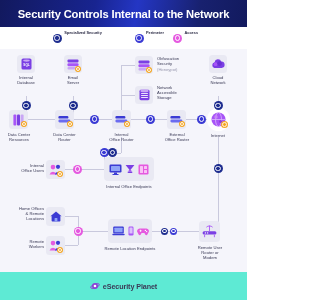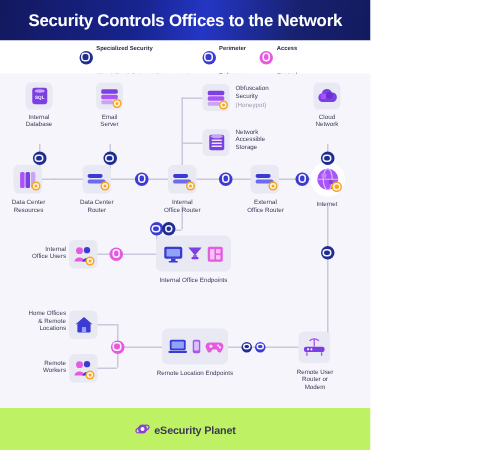--- a/index.html
+++ b/index.html
@@ -127,37 +127,37 @@
     border-radius: 50%;
     background: #ffffff;
   }
 
   svg { display: block; overflow: visible; }
 
   
   .footer {
     position: absolute; left: 0; top: 272px;
     width: 247px; height: 28px;
-    background: #bef264;
+    background: #5eead4;
     display: flex; align-items: center; justify-content: center;
     gap: 3px;
   }
   .footer-logo { width: 10px; height: 10px; flex: 0 0 auto; }
   .footer-text {
     font-size: 7.2px; font-weight: bold; color: #3a3a56;
     letter-spacing: -0.1px;
   }
 </style>
 </head>
 <body>
 
 <div id="infographic">
 
   <div class="header">
-    <div class="header-title">Security Controls Offices to the Network</div>
+    <div class="header-title">Security Controls Internal to the Network</div>
   </div>
 
   <div class="legend">
 
     <div class="legend-item">
       <span class="legend-dot" style="background:#1e2d8f"></span>
       <span class="legend-text">
         <span class="legend-label">Specialized Security</span><br>
         <span class="legend-sub">(Cloud, Email, Endpoint, Storage, etc.)</span>
       </span>

